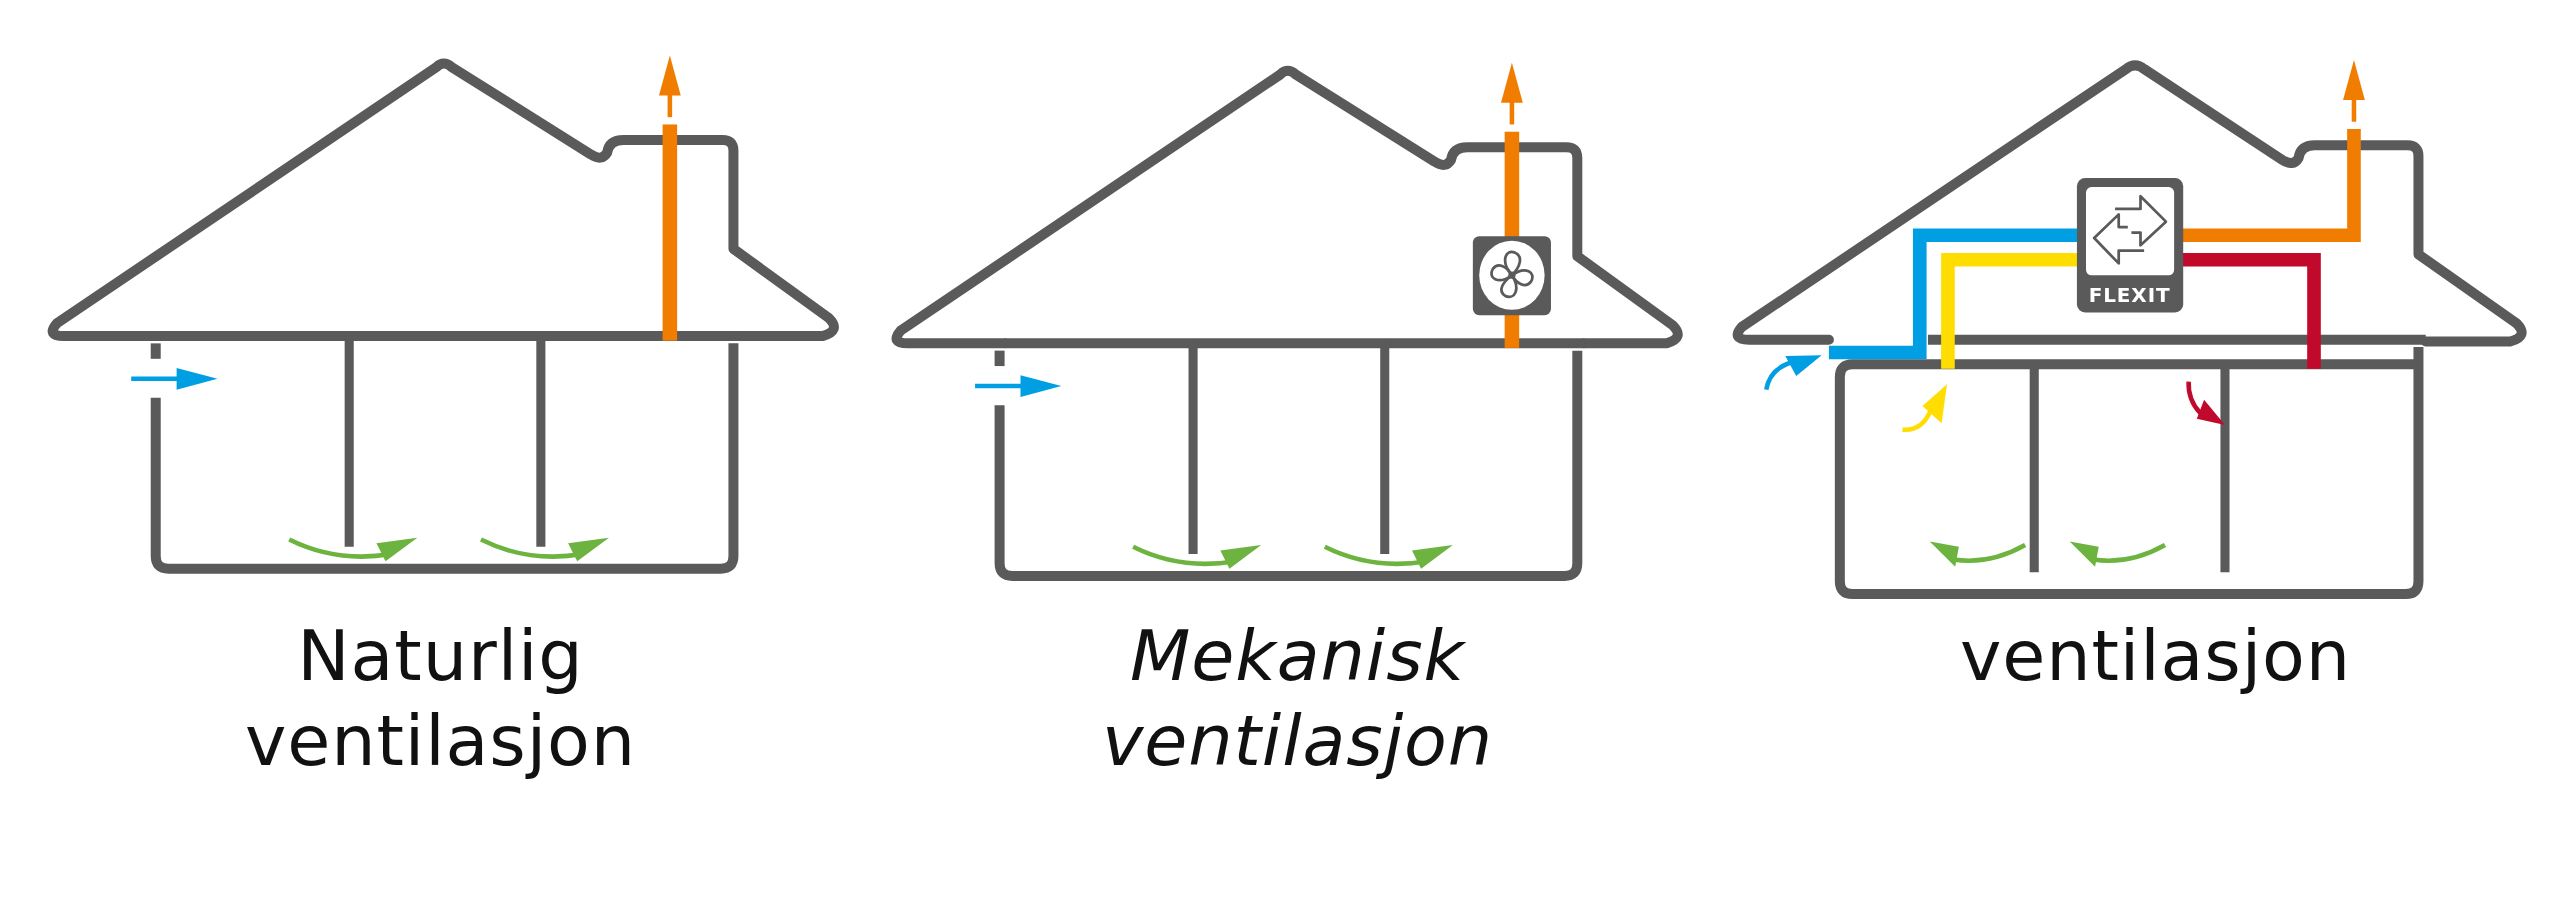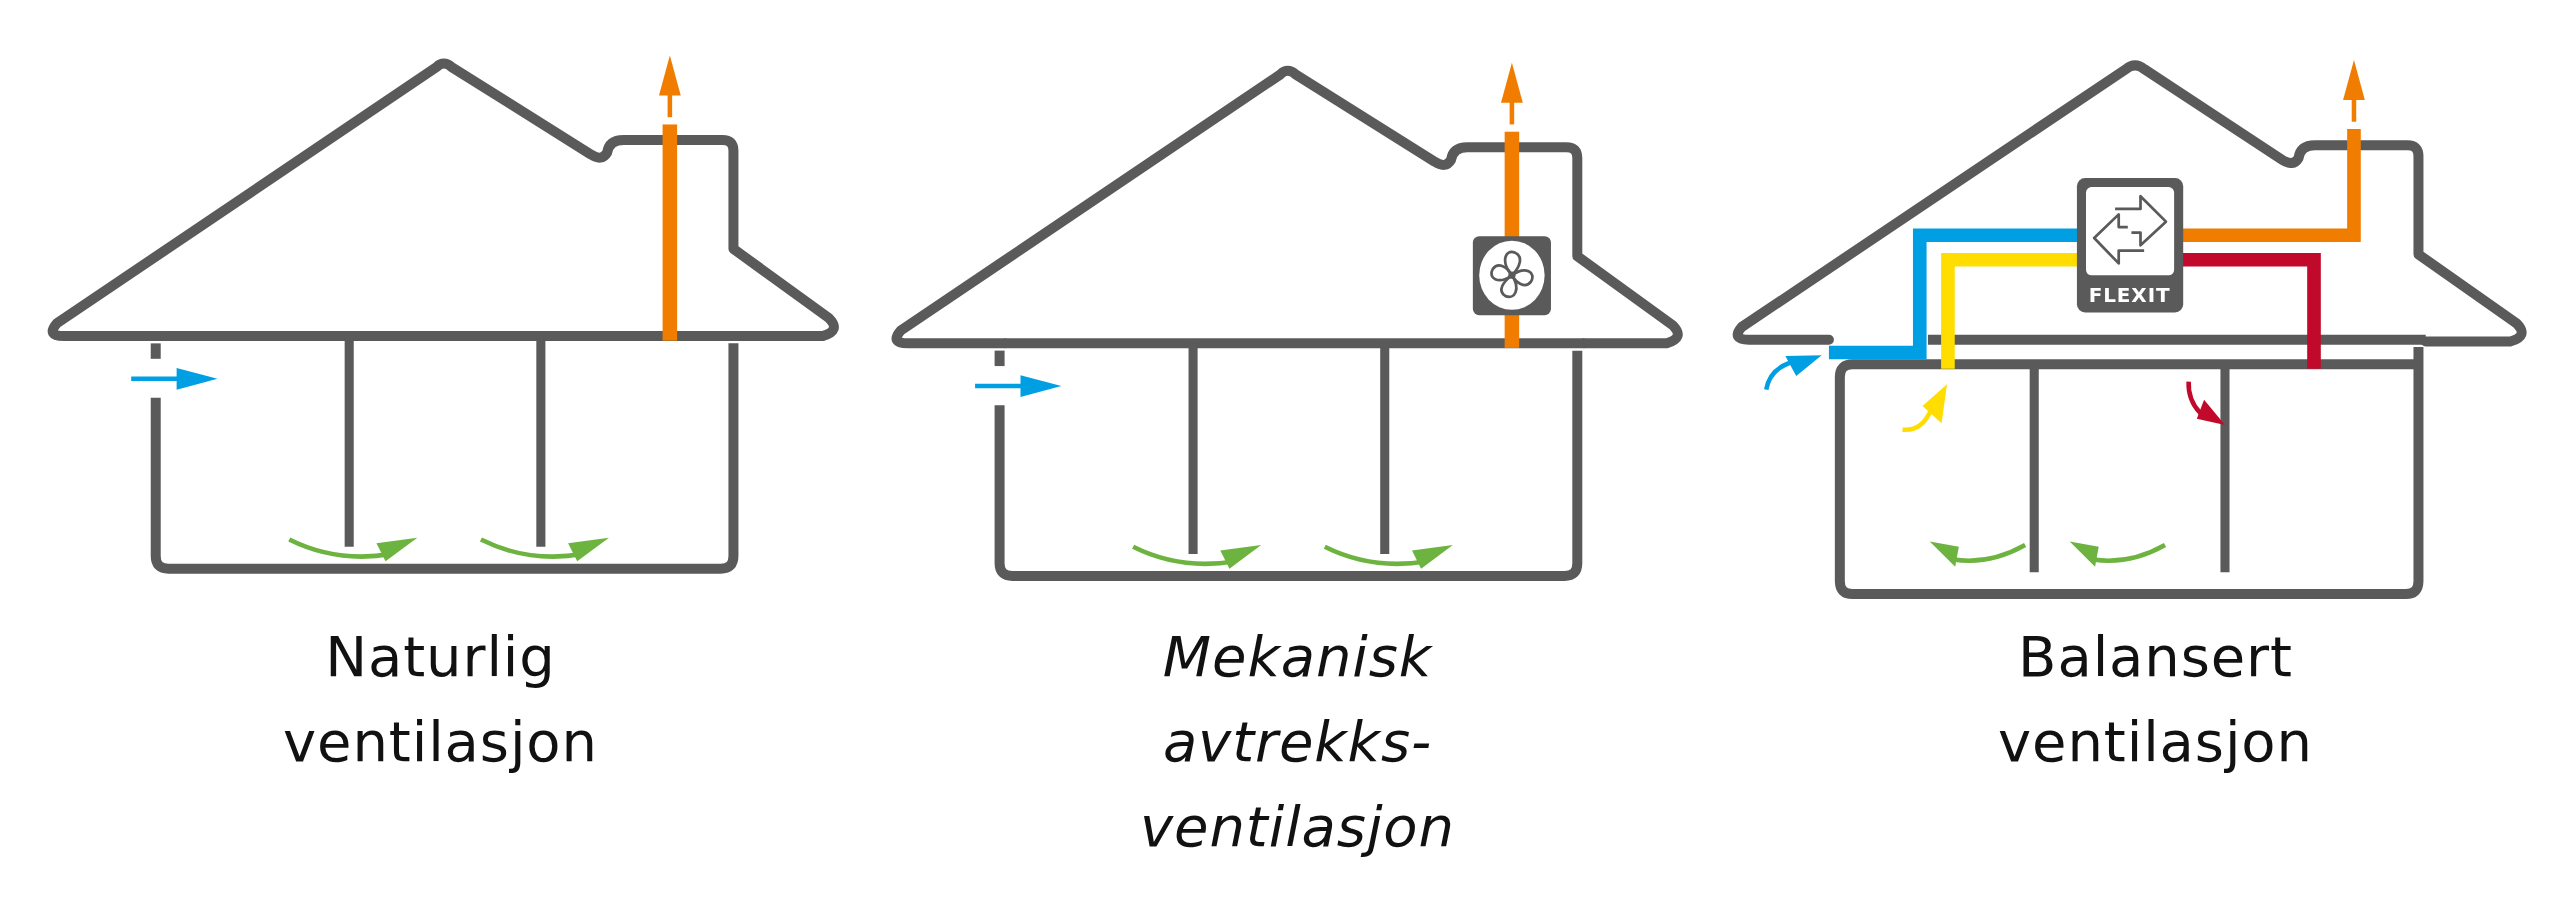--- a/index.html
+++ b/index.html
@@ -1,18 +1,18 @@
 <!DOCTYPE html>
 <html style="font-size:14.5px"><head>
 <meta charset="utf-8">
 <style>
   html, body { margin:0; padding:0; background:#ffffff; }
   body { width:2576px; height:912px; position:relative; overflow:hidden; font-family:"DejaVu Sans", sans-serif; }
   svg { position:absolute; left:0; top:0; }
-  .label { position:absolute; text-align:center; width:545px; color:#111; font-size:56px; line-height:85px; font-weight:normal; letter-spacing:0.9px; }
+  .label { position:absolute; text-align:center; width:545px; color:#111; font-size:70px; line-height:85px; font-weight:normal; letter-spacing:0.9px; }
   .label span { display:block; }
   .flexit-text { font-family:"DejaVu Sans", sans-serif; font-weight:bold; }
 </style>
 </head>
 <body>
 
 <svg width="2576" height="912" viewBox="0 0 2835 1004" xmlns="http://www.w3.org/2000/svg">
   <defs>
 
     <g id="house-outline">
@@ -129,20 +129,18 @@
     </g>
   </g>
 </svg>
 
 <div class="label" style="left:168px; top:614px;">
   <span>Naturlig</span>
   <span>ventilasjon</span>
 </div>
 <div class="label" style="left:1025px; top:614px;font-style:italic;">
   <span>Mekanisk</span>
-  <span>avtrekks-</span>
   <span>ventilasjon</span>
 </div>
 <div class="label" style="left:1883px; top:614px;">
-  <span>Balansert</span>
   <span>ventilasjon</span>
 </div>
 
 
 </body></html>

